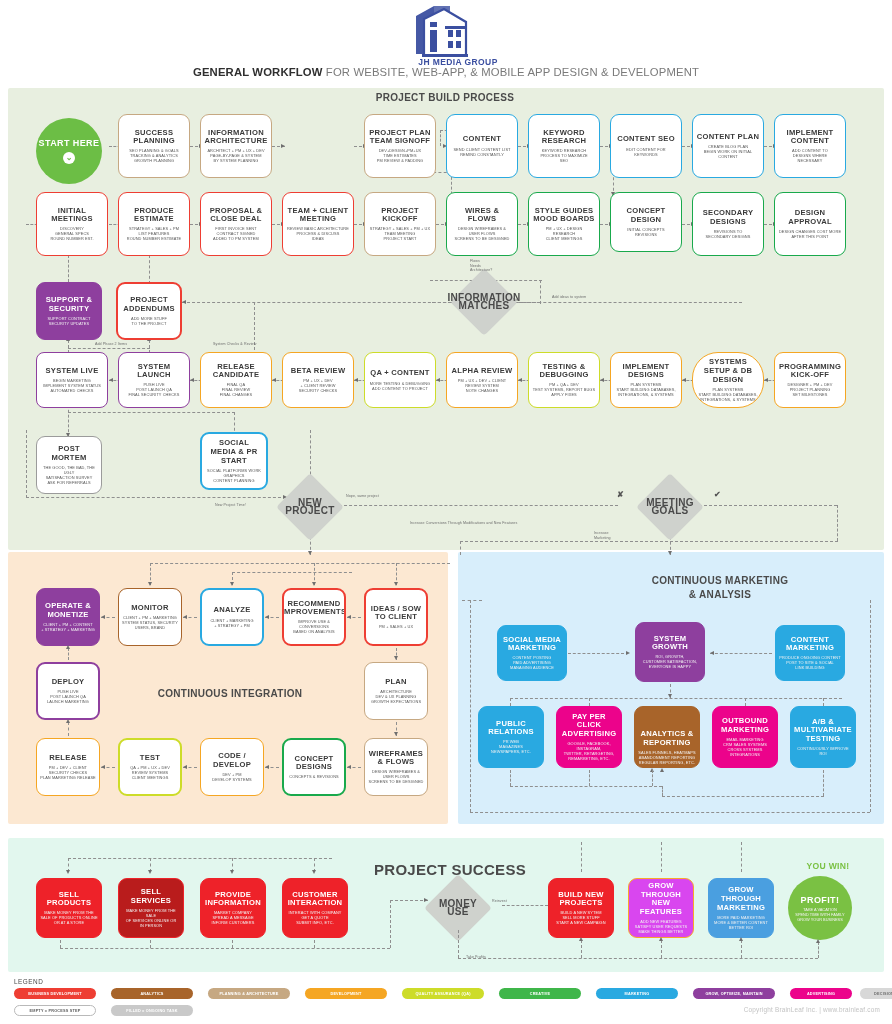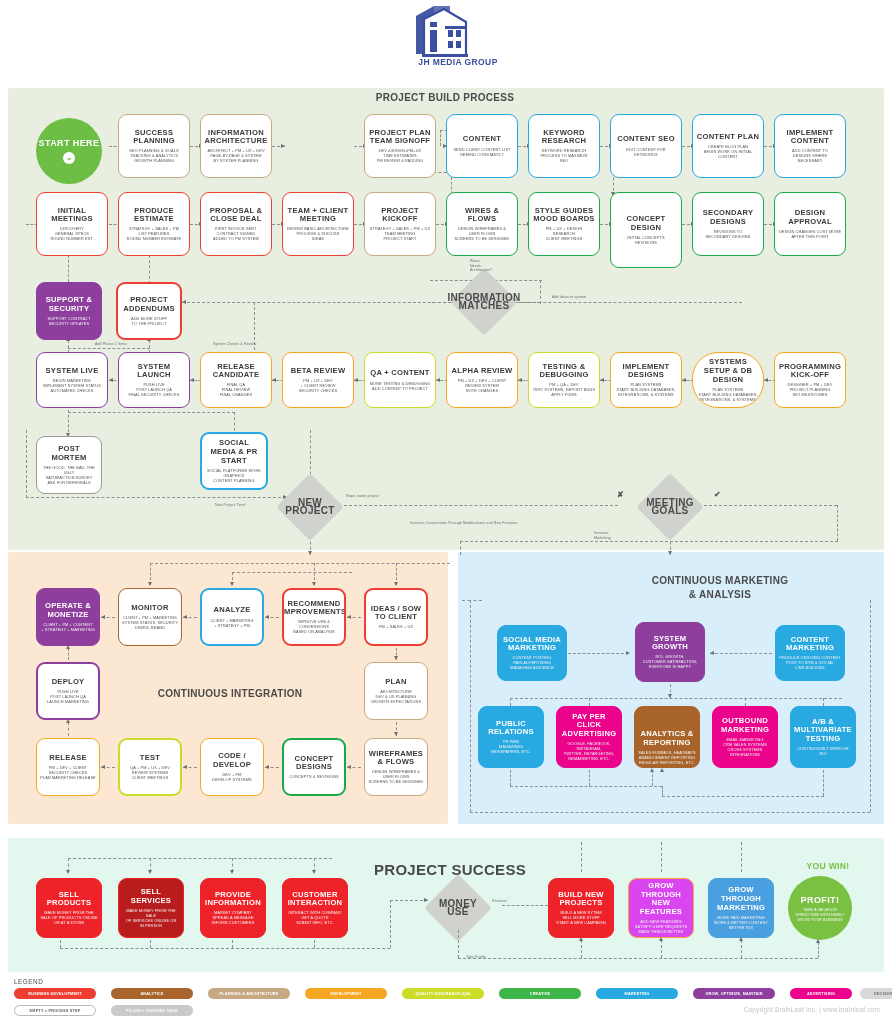--- a/index.html
+++ b/index.html
@@ -76,20 +76,23 @@
           <rect x="44" y="26" width="5" height="7"></rect>
           <rect x="52" y="26" width="5" height="7"></rect>
           <rect x="44" y="37" width="5" height="7"></rect>
           <rect x="52" y="37" width="5" height="7"></rect>
           <rect x="41" y="22" width="20" height="3"></rect>
           <rect x="18" y="50" width="46" height="3"></rect>
         </g>
       </svg>
     </div>
     <div class="logo-text">JH MEDIA GROUP</div>
+    <div class="title">
+      <b>GENERAL WORKFLOW</b><span> FOR WEBSITE, WEB-APP, &amp; MOBILE APP DESIGN  &amp; DEVELOPMENT</span>
+    </div>
   </div>
 
   <div class="panel" style="left:8px;top:88px;width:876px;height:462px;background:#e8efe0;"></div>
   <div class="panel" style="left:8px;top:552px;width:440px;height:272px;background:#fce8d2;"></div>
   <div class="panel" style="left:458px;top:552px;width:426px;height:272px;background:#d8eefb;"></div>
   <div class="panel" style="left:8px;top:838px;width:876px;height:134px;background:#e2f7ee;"></div>
 
   <div class="panel-label" style="left:300px;top:92px;width:290px;font-size:10px;">PROJECT BUILD PROCESS</div>
   <div class="panel-label" style="left:130px;top:688px;width:200px;font-size:10px;">CONTINUOUS INTEGRATION</div>
   <div class="panel-label" style="left:600px;top:575px;width:240px;font-size:10px;">CONTINUOUS MARKETING</div>
@@ -264,21 +267,21 @@
     <div class="s">STRATEGY + SALES + PM + UX<br>TEAM MEETING<br>PROJECT START</div>
   </div>
   <div class="node" style="left:446px;top:192px;width:72px;height:64px;border-color:#19a94c;">
     <div class="t">WIRES &amp; FLOWS</div>
     <div class="s">DESIGN WIREFRAMES &amp;<br>USER FLOWS<br>SCREENS TO BE DESIGNED</div>
   </div>
   <div class="node" style="left:528px;top:192px;width:72px;height:64px;border-color:#19a94c;">
     <div class="t">STYLE GUIDES MOOD BOARDS</div>
     <div class="s">PM + UX + DESIGN<br>RESEARCH<br>CLIENT MEETINGS</div>
   </div>
-  <div class="node" style="left:610px;top:192px;width:72px;height:76px;border-color:#19a94c;">
+  <div class="node" style="left:610px;top:192px;width:72px;height:60px;border-color:#19a94c;">
     <div class="t">CONCEPT DESIGN</div>
     <div class="s">INITIAL CONCEPTS<br>REVISIONS</div>
   </div>
   <div class="node" style="left:692px;top:192px;width:72px;height:64px;border-color:#19a94c;">
     <div class="t">SECONDARY DESIGNS</div>
     <div class="s">REVISIONS TO<br>SECONDARY DESIGNS</div>
   </div>
   <div class="node" style="left:774px;top:192px;width:72px;height:64px;border-color:#19a94c;">
     <div class="t">DESIGN APPROVAL</div>
     <div class="s">DESIGN CHANGES COST MORE<br>AFTER THIS POINT</div>
@@ -286,21 +289,21 @@
 
   <div class="node filled" style="left:36px;top:282px;width:66px;height:58px;border-color:#8e3f9e;background:#8e3f9e;">
     <div class="t">SUPPORT &amp; SECURITY</div>
     <div class="s">SUPPORT CONTRACT<br>SECURITY UPDATES</div>
   </div>
   <div class="node" style="left:116px;top:282px;width:66px;height:58px;border-color:#ee3e33;border-width:2px;">
     <div class="t">PROJECT ADDENDUMS</div>
     <div class="s">ADD MORE STUFF<br>TO THE PROJECT</div>
   </div>
 
-  <div class="node" style="left:36px;top:352px;width:72px;height:56px;border-color:#8e3f9e;">
+  <div class="node" style="left:36px;top:352px;width:72px;height:56px;border-color:#8e3f9e;border-radius:8px;">
     <div class="t">SYSTEM LIVE</div>
     <div class="s">BEGIN MARKETING<br>IMPLEMENT SYSTEM STATUS<br>AUTOMATED CHECKS</div>
   </div>
   <div class="node" style="left:118px;top:352px;width:72px;height:56px;border-color:#8e3f9e;">
     <div class="t">SYSTEM LAUNCH</div>
     <div class="s">PUSH LIVE<br>POST LAUNCH QA<br>FINAL SECURITY CHECKS</div>
   </div>
   <div class="node" style="left:200px;top:352px;width:72px;height:56px;border-color:#f5a623;">
     <div class="t">RELEASE CANDIDATE</div>
     <div class="s">FINAL QA<br>FINAL REVIEW<br>FINAL CHANGES</div>

